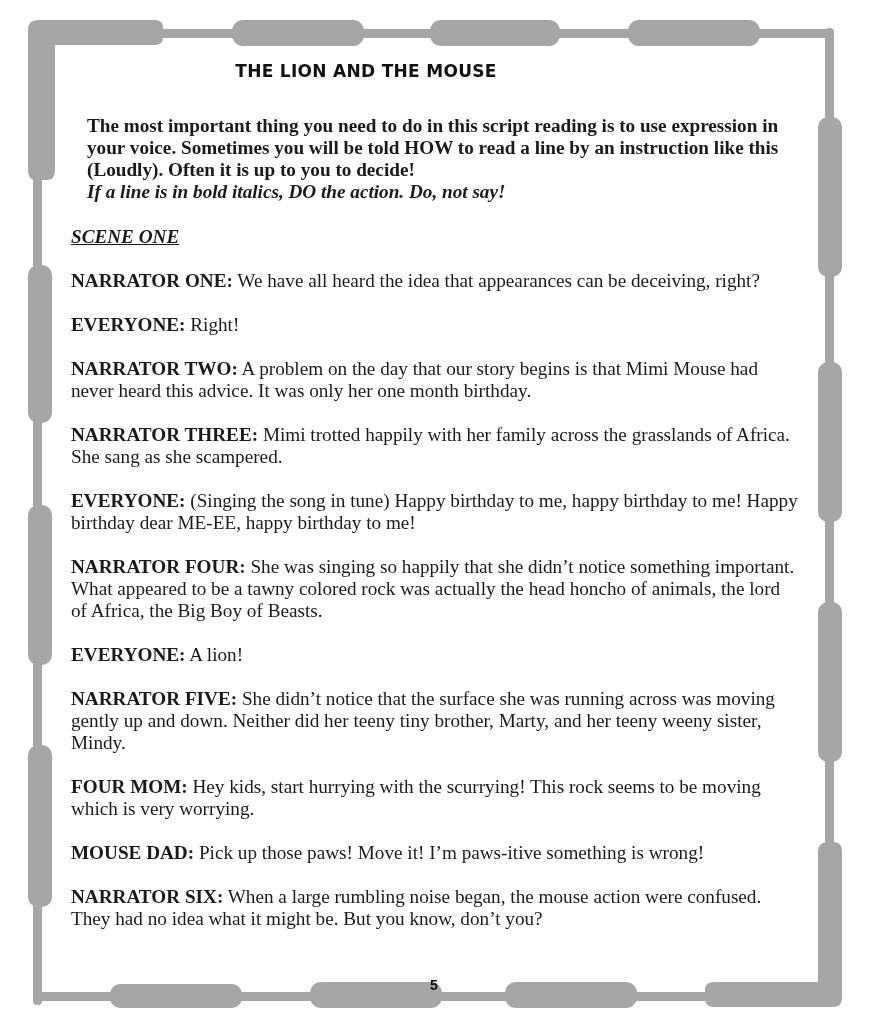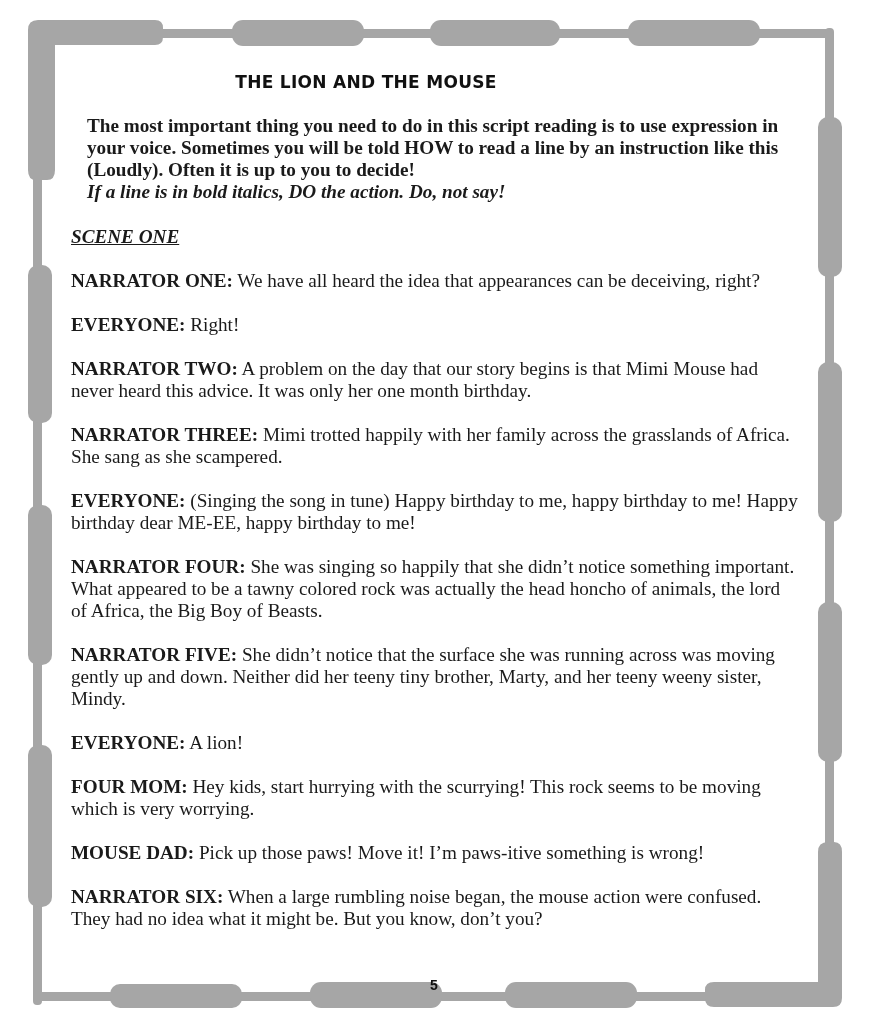--- a/index.html
+++ b/index.html
@@ -1,19 +1,19 @@
 <!DOCTYPE html>
 <html><head>
 <meta charset="utf-8">
 <style>
   html, body { margin: 0; padding: 0; background: #ffffff; }
   body { width: 870px; height: 1024px; position: relative; overflow: hidden; }
   .frame { position: absolute; left: 0; top: 0; width: 870px; height: 1024px; }
   .title {
-    position: absolute; left: 0; width: 732px; top: 72px; text-align: center;
+    position: absolute; left: 0; width: 732px; top: 61px; text-align: center;
     font-family: "DejaVu Sans", sans-serif; font-weight: bold; font-size: 17px;
     letter-spacing: 0.3px; color: #111;
   }
   .content {
     position: absolute; left: 71px; top: 99px; width: 745px;
     font-family: "Liberation Serif", serif; font-size: 19.2px; line-height: 22px; color: #1a1a1a;
   }
   .intro { font-weight: bold; margin: 16px; }
   .intro .ital { font-style: italic; display: block; }
   .scene { margin: 23px 0 0 0; font-weight: bold; font-style: italic; text-decoration: underline; }
@@ -70,21 +70,21 @@
   </p>
 
   <p class="scene">SCENE ONE</p>
 
   <p class="line"><span class="speaker">NARRATOR ONE:</span><span> We have all heard the idea that appearances can be deceiving, right?</span></p>
   <p class="line"><span class="speaker">EVERYONE:</span><span> Right!</span></p>
   <p class="line"><span class="speaker">NARRATOR TWO:</span><span> A problem on the day that our story begins is that Mimi Mouse had never heard this advice. It was only her one month birthday.</span></p>
   <p class="line"><span class="speaker">NARRATOR THREE:</span><span> Mimi trotted happily with her family across the grasslands of Africa. She sang as she scampered.</span></p>
   <p class="line"><span class="speaker">EVERYONE:</span><span> (Singing the song in tune) Happy birthday to me, happy birthday to me! Happy birthday dear ME-EE, happy birthday to me!</span></p>
   <p class="line"><span class="speaker">NARRATOR FOUR:</span><span> She was singing so happily that she didn’t notice something important. What appeared to be a tawny colored rock was actually the head honcho of animals, the lord of Africa, the Big Boy of Beasts.</span></p>
+  <p class="line"><span class="speaker">EVERYONE:</span><span> A lion!</span></p>
   <p class="line"><span class="speaker">NARRATOR FIVE:</span><span>  She didn’t notice that the surface she was running across was moving gently up and down. Neither did her teeny tiny brother, Marty, and her teeny weeny sister, Mindy.</span></p>
-  <p class="line"><span class="speaker">EVERYONE:</span><span> A lion!</span></p>
   <p class="line"><span class="speaker">FOUR MOM:</span><span> Hey kids, start hurrying with the scurrying! This rock seems to be moving which is very worrying.</span></p>
   <p class="line"><span class="speaker">MOUSE DAD:</span><span> Pick up those paws! Move it! I’m paws-itive something is wrong!</span></p>
   <p class="line"><span class="speaker">NARRATOR SIX:</span><span> When a large rumbling noise began, the mouse action were confused. They had no idea what it might be. But you know, don’t you?</span></p>
 </div>
 
 <div class="footer-copy">c BrilliantlyLit 2023</div>
 <div class="footer-page">5</div>
 
 </body></html>

